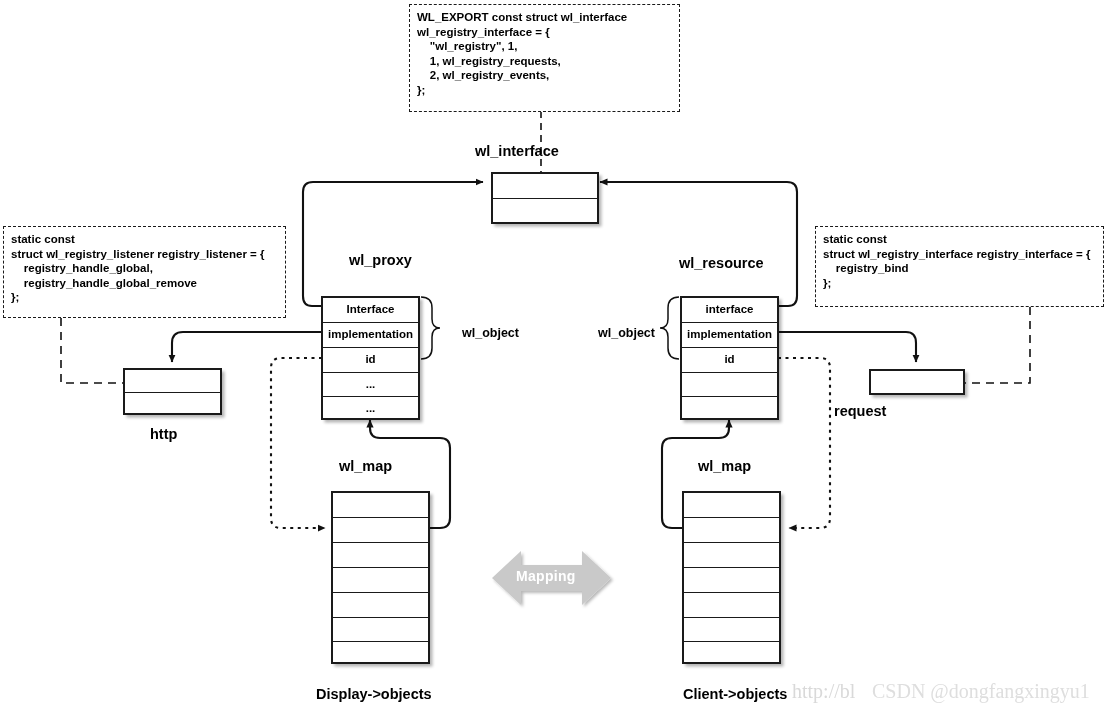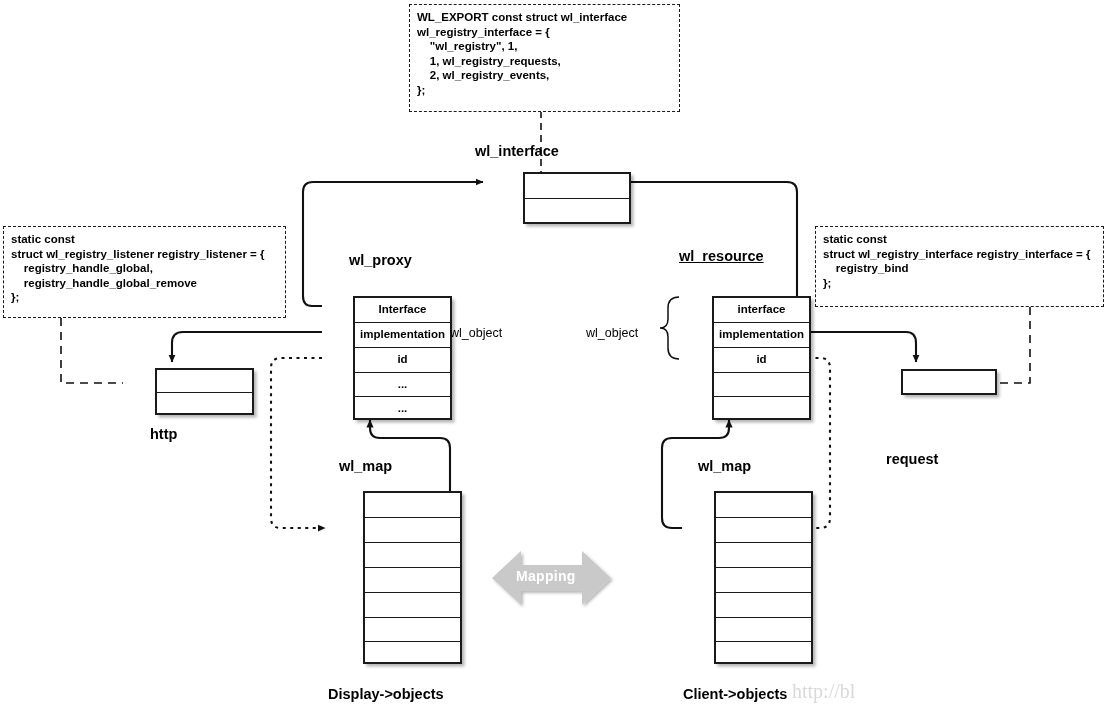--- a/index.html
+++ b/index.html
@@ -27,21 +27,20 @@
     font-family:"Liberation Sans", sans-serif;
     font-weight:600;
   }
 
   
   .tbl {
     position:absolute;
     border:2px solid #1a1a1a;
     background:#fff;
     box-shadow:2.5px 2.5px 3px rgba(0,0,0,0.30);
-    margin-left:32px;
   }
   .tbl .row {
     border-bottom:1.6px solid #1a1a1a;
     text-align:center;
     font-size:11.5px;
     font-weight:600;
     color:#000;
     display:flex;
     align-items:center;
     justify-content:center;
@@ -50,21 +49,21 @@
   .tbl .row:last-child { border-bottom:none; }
 
   
   .lbl {
     position:absolute;
     font-size:14.5px;
     font-weight:bold;
     color:#000;
     white-space:nowrap;
   }
-  .lbl.small { font-size:12.5px; font-weight:400; }
+  .lbl.small { font-size:12.5px; font-weight:700;margin-left:12px; }
 
   
   .mapping-text {
     position:absolute;
     font-size:14px;
     font-weight:bold;
     color:#ffffff;
     left:516px; top:568px;
     letter-spacing:0.3px;
   }
@@ -181,62 +180,63 @@
   <div class="lbl" style="left:349px; top:252px;">wl_proxy</div>
   <div class="tbl" style="left:321px; top:296px; width:99px; height:124px;">
     <div class="row" style="height:25px;">Interface</div>
     <div class="row" style="height:25px;">implementation</div>
     <div class="row" style="height:25px;">id</div>
     <div class="row" style="height:24px;">...</div>
     <div class="row" style="height:24px;">...</div>
   </div>
   <div class="lbl small" style="left:450px; top:326px;">wl_object</div>
 
-  <div class="lbl" style="left:679px; top:248px;text-decoration:underline;">wl_resource</div>
+  <div class="lbl" style="left:679px; top:255px;">wl_resource</div>
   <div class="tbl" style="left:680px; top:296px; width:99px; height:124px;">
     <div class="row" style="height:25px;">interface</div>
     <div class="row" style="height:25px;">implementation</div>
     <div class="row" style="height:25px;">id</div>
     <div class="row" style="height:24px;"></div>
     <div class="row" style="height:24px;"></div>
   </div>
   <div class="lbl small" style="left:586px; top:326px;">wl_object</div>
 
   <div class="tbl" style="left:123px; top:368px; width:99px; height:47px;">
     <div class="row" style="height:23px;"></div>
     <div class="row" style="height:22px;"></div>
   </div>
   <div class="lbl" style="left:150px; top:426px;">http</div>
 
   <div class="tbl" style="left:869px; top:369px; width:96px; height:26px;">
     <div class="row" style="height:24px;"></div>
   </div>
-  <div class="lbl" style="left:886px; top:403px;margin-top:48px;">request</div>
+  <div class="lbl" style="left:834px; top:403px;">request</div>
 
   <div class="lbl" style="left:339px; top:458px;">wl_map</div>
   <div class="tbl" style="left:331px; top:491px; width:99px; height:173px;">
     <div class="row" style="height:25px;"></div>
     <div class="row" style="height:25px;"></div>
     <div class="row" style="height:25px;"></div>
     <div class="row" style="height:25px;"></div>
     <div class="row" style="height:25px;"></div>
     <div class="row" style="height:24px;"></div>
     <div class="row" style="height:24px;"></div>
   </div>
-  <div class="lbl" style="left:328px; top:686px;">Display-&gt;objects</div>
+  <div class="lbl" style="left:316px; top:686px;">Display-&gt;objects</div>
 
   <div class="lbl" style="left:698px; top:458px;">wl_map</div>
   <div class="tbl" style="left:682px; top:491px; width:99px; height:173px;">
     <div class="row" style="height:25px;"></div>
     <div class="row" style="height:25px;"></div>
     <div class="row" style="height:25px;"></div>
     <div class="row" style="height:25px;"></div>
     <div class="row" style="height:25px;"></div>
     <div class="row" style="height:24px;"></div>
     <div class="row" style="height:24px;"></div>
   </div>
   <div class="lbl" style="left:671px; top:686px;margin-left:12px;">Client-&gt;objects</div>
 
   <div class="mapping-text">Mapping</div>
 
   <div class="wm url">http://bl</div>
+  <div class="wm csdn">CSDN @dongfangxingyu1</div>
 
 </div>
 
 </body></html>

